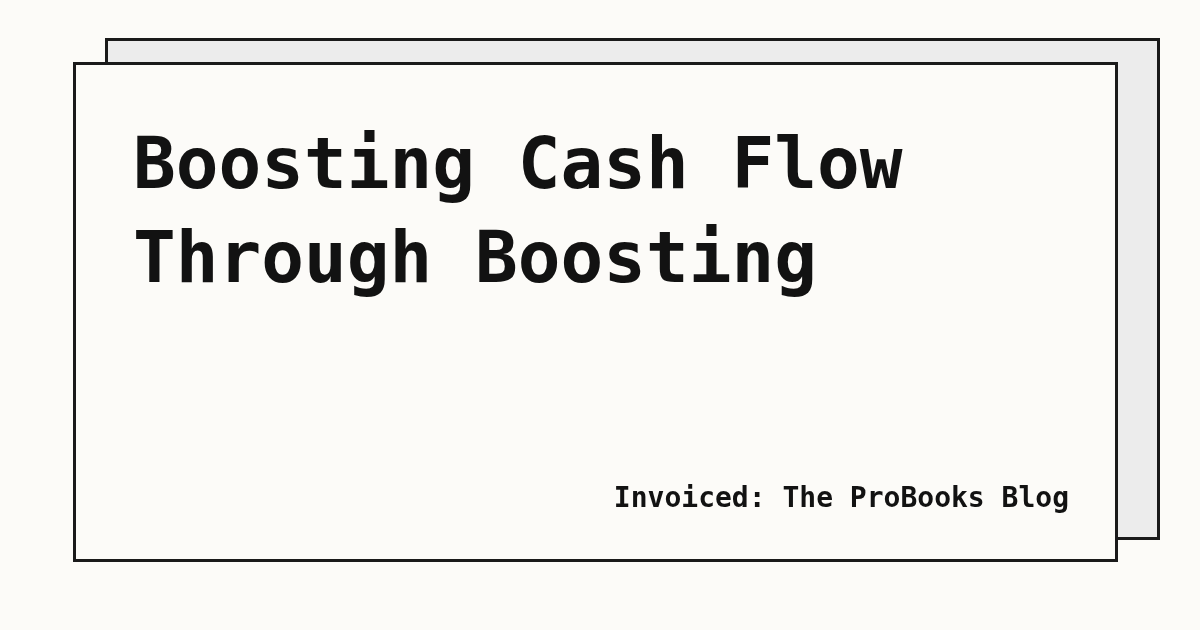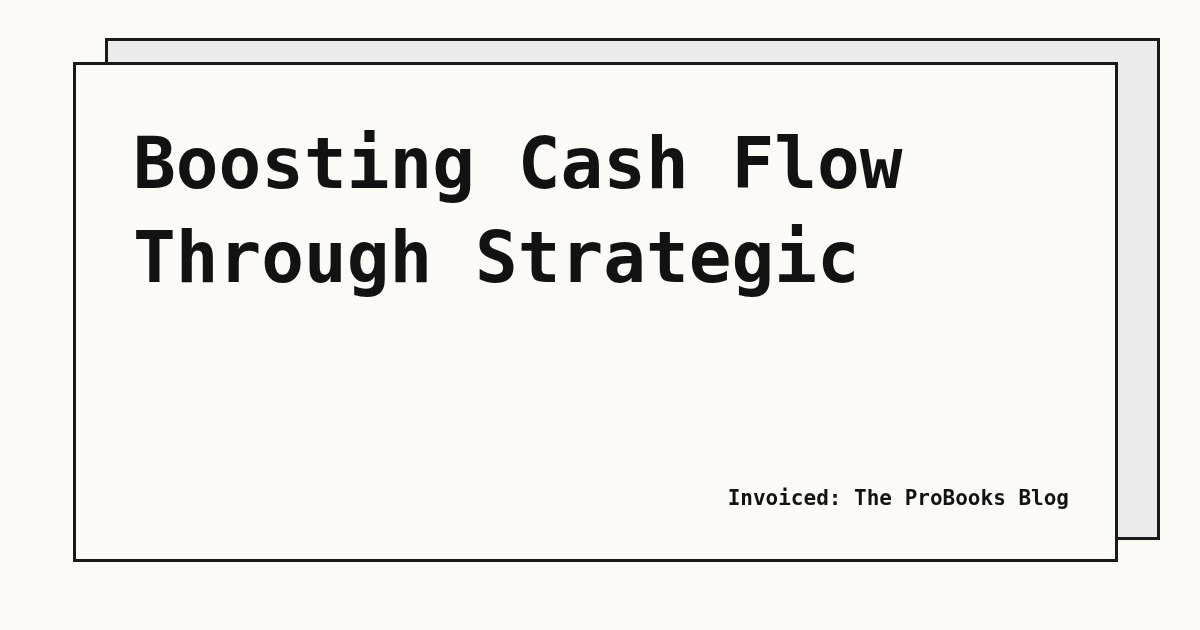--- a/index.html
+++ b/index.html
@@ -69,38 +69,38 @@
   .footer-row {
     display: flex;
     justify-content: flex-end;
     align-items: flex-end;
     padding-bottom: 14px;
   }
 
   .footer-text {
     font-family: "DejaVu Sans Mono", monospace;
     font-weight: bold;
-    font-size: 21px;
+    font-size: 28px;
     line-height: 34px;
     color: #121212;
     white-space: pre;
   }
 </style>
 </head>
 <body>
 
 <div class="poster">
 
   <div class="card-back"></div>
 
   <div class="card-front">
 
     <h1 class="title-block">
       <span class="title-line">Boosting Cash Flow</span>
-      <span class="title-line">Through Strategic</span>
+      <span class="title-line">Through Boosting</span>
     </h1>
 
     <div class="footer-row">
       <span class="footer-text">Invoiced: The ProBooks Blog</span>
     </div>
 
   </div>
 
 </div>
 

